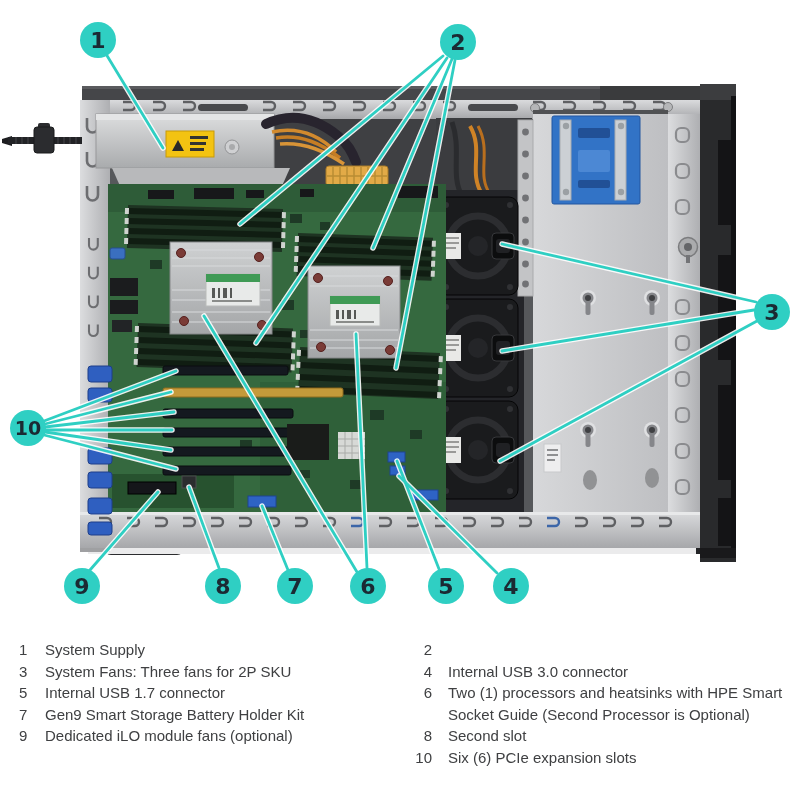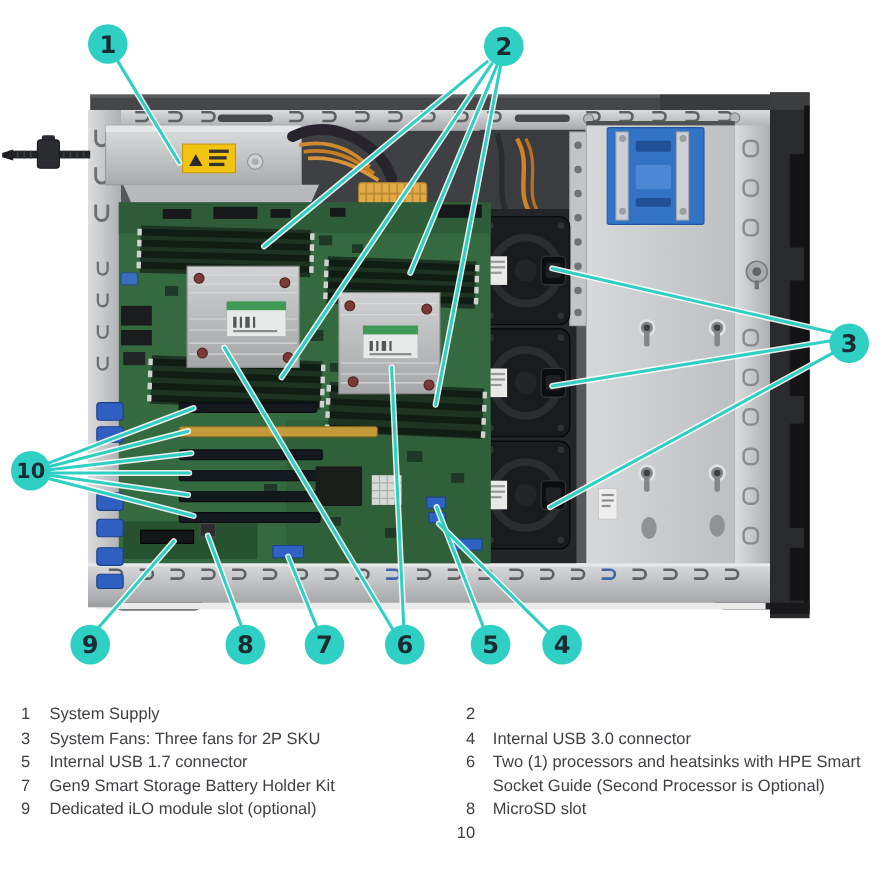--- a/index.html
+++ b/index.html
@@ -579,37 +579,38 @@
       <div class="lrow">
         <span class="lnum">5</span>
         <span class="ltxt">Internal USB 1.7 connector</span>
       </div>
       <div class="lrow">
         <span class="lnum">7</span>
         <span class="ltxt">Gen9 Smart Storage Battery Holder Kit</span>
       </div>
       <div class="lrow">
         <span class="lnum">9</span>
-        <span class="ltxt">Dedicated iLO module slot (optional)</span>
+        <span class="ltxt">Dedicated iLO module fans (optional)</span>
       </div>
     </div>
     <div class="legend-col col-right">
       <div class="lrow">
         <span class="lnum">2</span>
       </div>
       <div class="lrow">
         <span class="lnum">4</span>
         <span class="ltxt">Internal USB 3.0 connector</span>
       </div>
       <div class="lrow">
         <span class="lnum">6</span>
         <span class="ltxt">Two (1) processors and heatsinks with HPE Smart Socket Guide (Second Processor is Optional)</span>
       </div>
       <div class="lrow">
         <span class="lnum">8</span>
-        <span class="ltxt">MicroSD slot</span>
+        <span class="ltxt">Second slot</span>
       </div>
       <div class="lrow">
         <span class="lnum">10</span>
+        <span class="ltxt">Six (6) PCIe expansion slots</span>
       </div>
     </div>
   </div>
 </div>
 
 </body></html>

